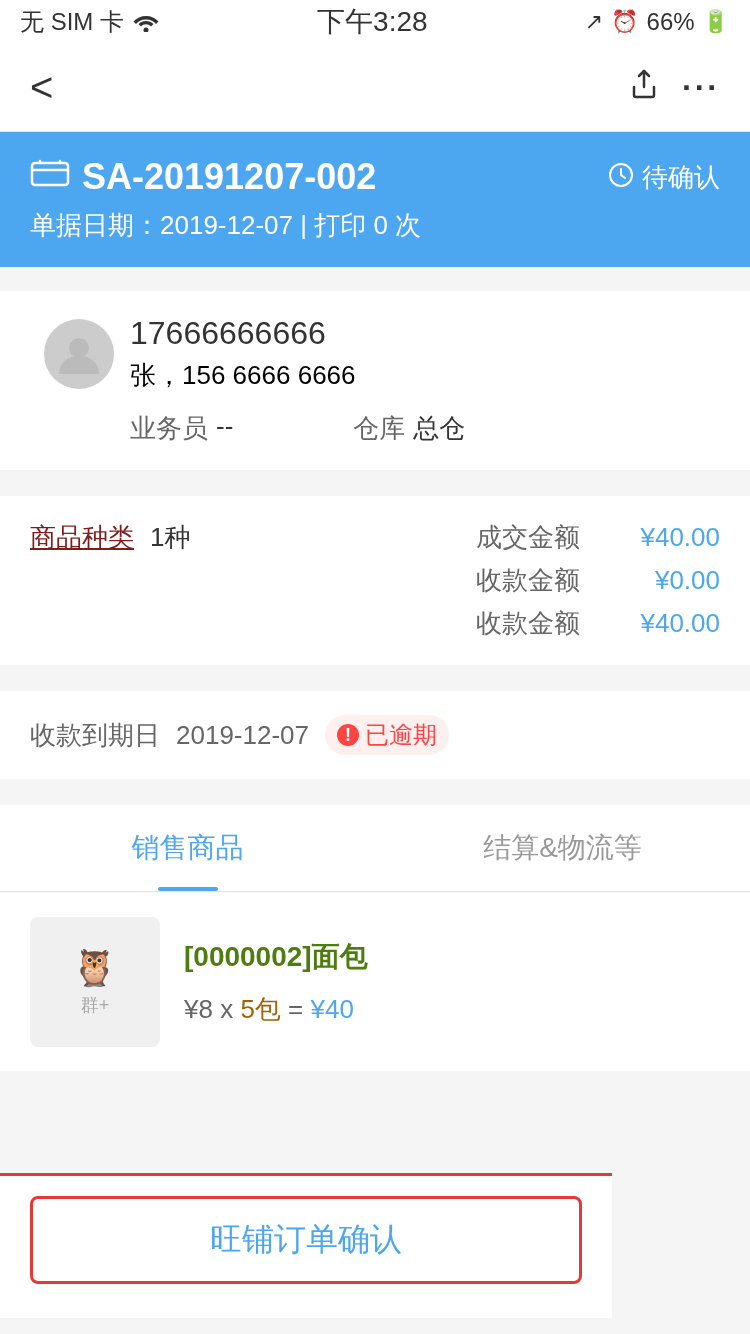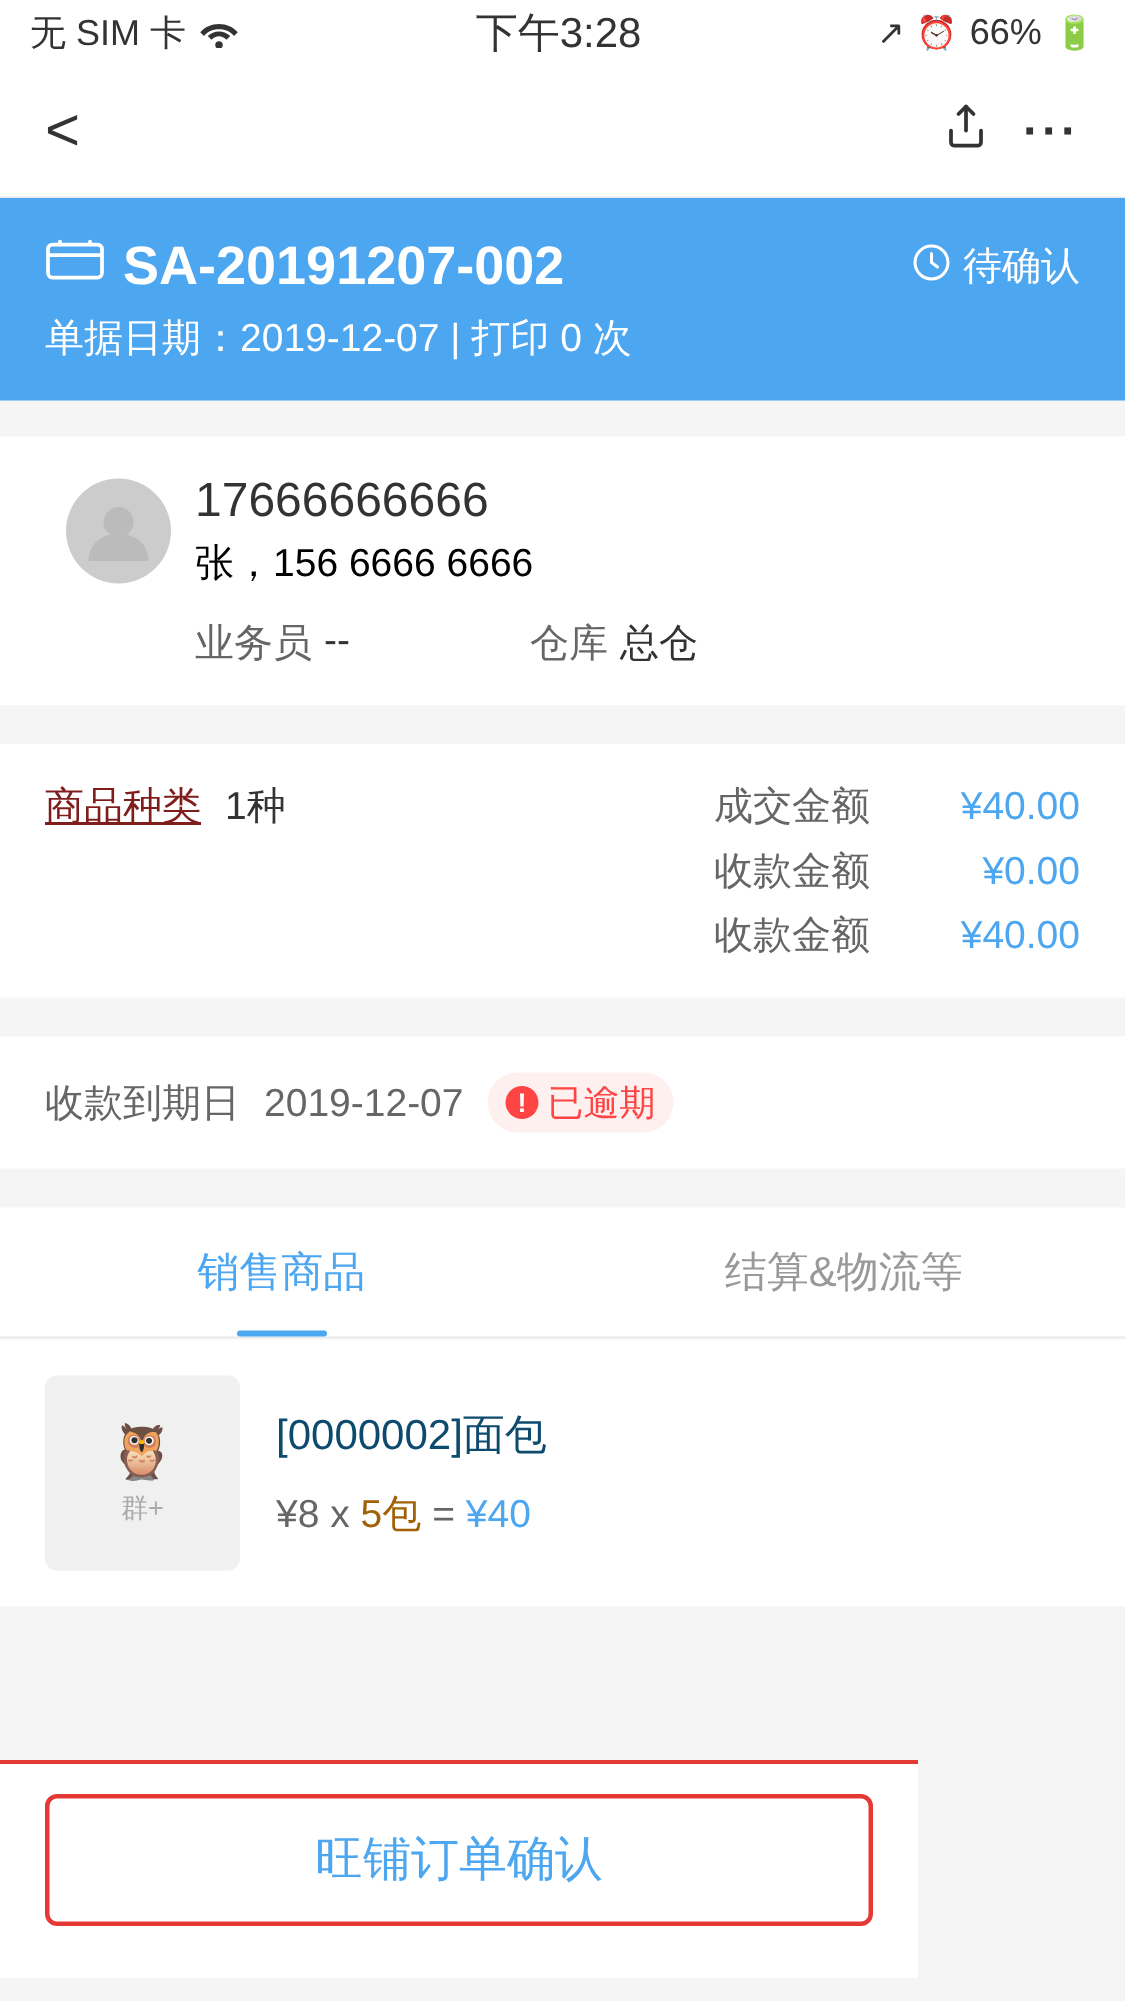--- a/index.html
+++ b/index.html
@@ -251,22 +251,23 @@
       font-size: 36px;
       color: #aaa;
     }
     .product-thumb-text {
       font-size: 18px;
       color: #aaa;
     }
     .product-info { flex: 1; }
     .product-name {
       font-size: 28px;
-      color: #0c4a6e;
+      color: #4d7c0f;
       margin-bottom: 16px;
+      font-weight: bold;
     }
     .product-price {
       font-size: 26px;
       color: #666;
     }
     .price-highlight { color: #a16207; }
     .price-total { color: #4da6f0; font-weight: 500; }
 
     
     .bottom-area {

